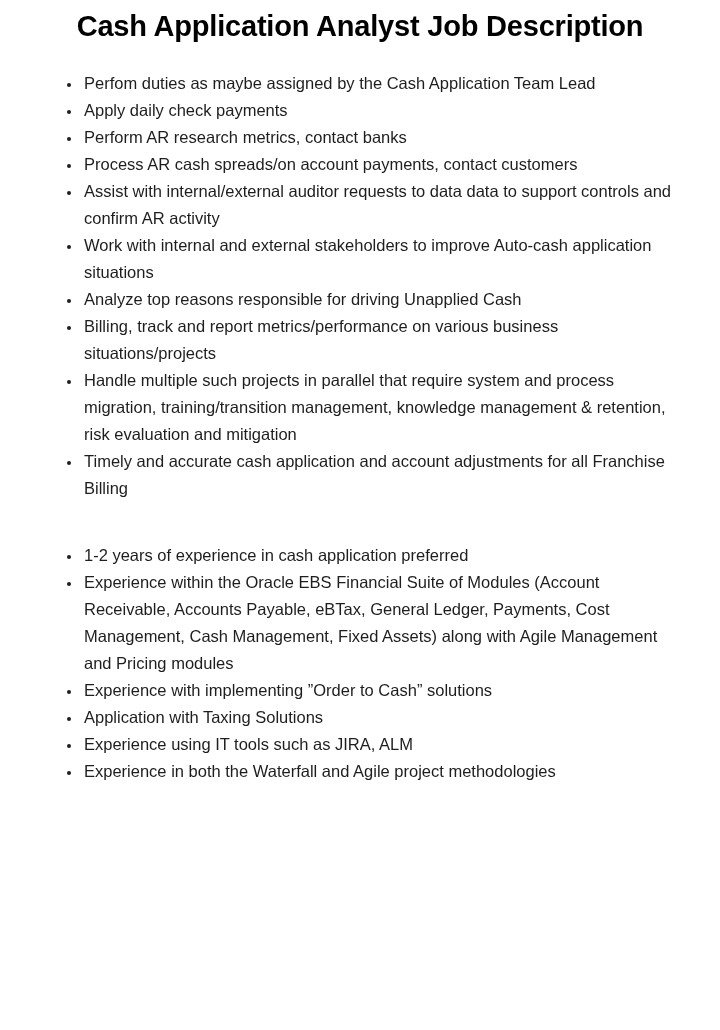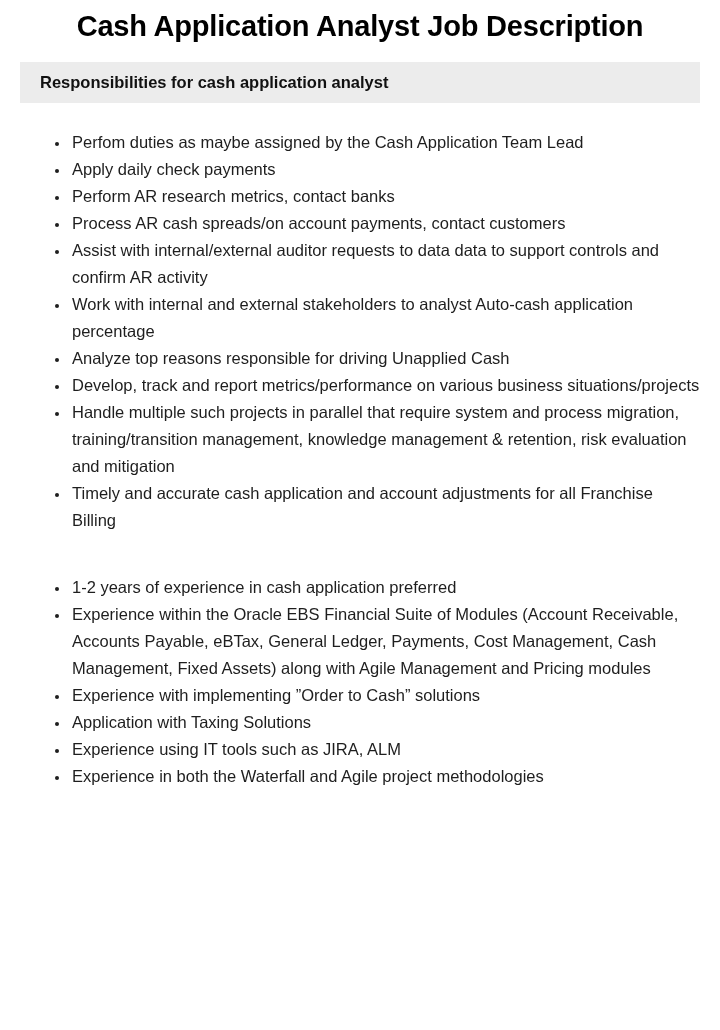--- a/index.html
+++ b/index.html
@@ -9,21 +9,21 @@
   }
   body {
     width: 720px;
     height: 1030px;
     overflow: hidden;
     font-family: "Liberation Sans", sans-serif;
     color: #1e1e1e;
     -webkit-font-smoothing: antialiased;
   }
   .page {
-    padding: 0 20px;
+    padding: 0 32px;
   }
   .doc-title {
     font-size: 29px;
     line-height: 36px;
     font-weight: 800;
     text-align: center;
     color: #000000;
     margin: 8px 0 18px 0;
     letter-spacing: -0.2px;
   }
@@ -62,30 +62,29 @@
 </style>
 </head>
 <body>
 
 <div class="page">
 
   <h1 class="doc-title">Cash Application Analyst Job Description</h1>
 
 
   <div class="section section-responsibilities">
-    <div class="section-header">Responsibilities for cash application analyst</div>
     <ul class="bullet-list">
       <li>Perfom duties as maybe assigned by the Cash Application Team Lead</li>
       <li>Apply daily check payments</li>
       <li>Perform AR research metrics, contact banks</li>
       <li>Process AR cash spreads/on account payments, contact customers</li>
       <li>Assist with internal/external auditor requests to data data to support controls and confirm AR activity</li>
-      <li>Work with internal and external stakeholders to analyst Auto-cash application percentage</li>
+      <li>Work with internal and external stakeholders to improve Auto-cash application situations</li>
       <li>Analyze top reasons responsible for driving Unapplied Cash</li>
-      <li>Develop, track and report metrics/performance on various business situations/projects</li>
+      <li>Billing, track and report metrics/performance on various business situations/projects</li>
       <li>Handle multiple such projects in parallel that require system and process migration, training/transition management, knowledge management &amp; retention, risk evaluation and mitigation</li>
       <li>Timely and accurate cash application and account adjustments for all Franchise Billing</li>
     </ul>
   </div>
 
   <div class="section section-qualifications">
     <ul class="bullet-list">
       <li>1-2 years of experience in cash application preferred</li>
       <li>Experience within the Oracle EBS Financial Suite of Modules (Account Receivable, Accounts Payable, eBTax, General Ledger, Payments, Cost Management, Cash Management, Fixed Assets) along with Agile Management and Pricing modules</li>
       <li>Experience with implementing ”Order to Cash” solutions</li>

